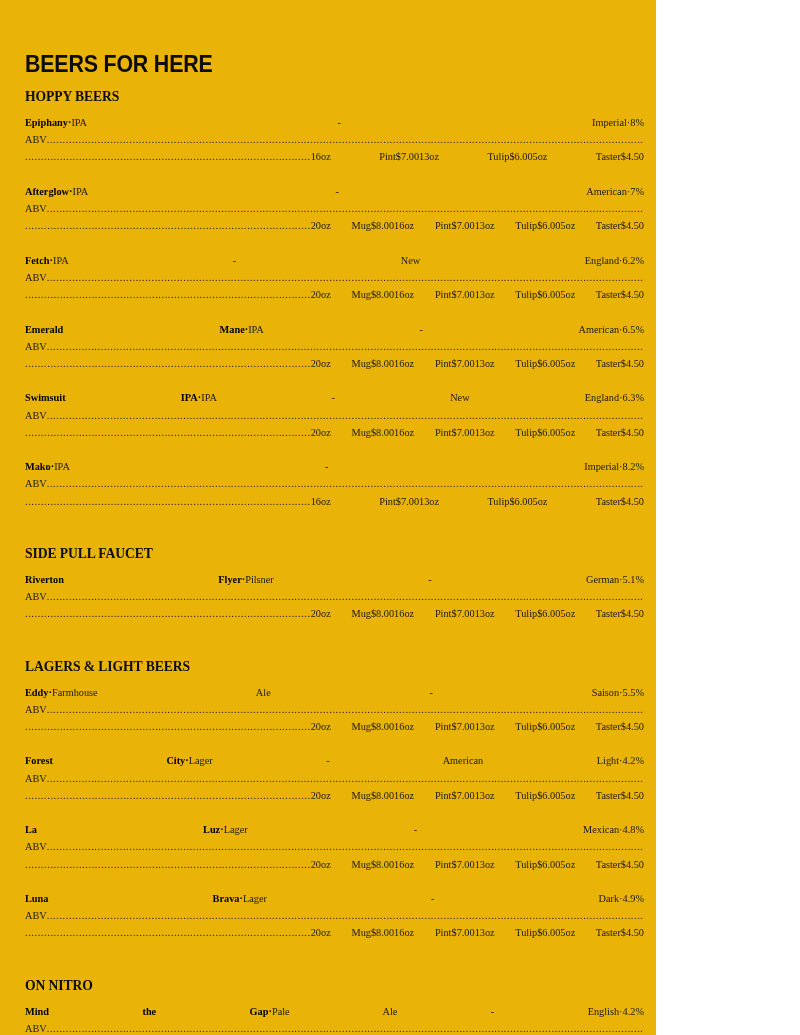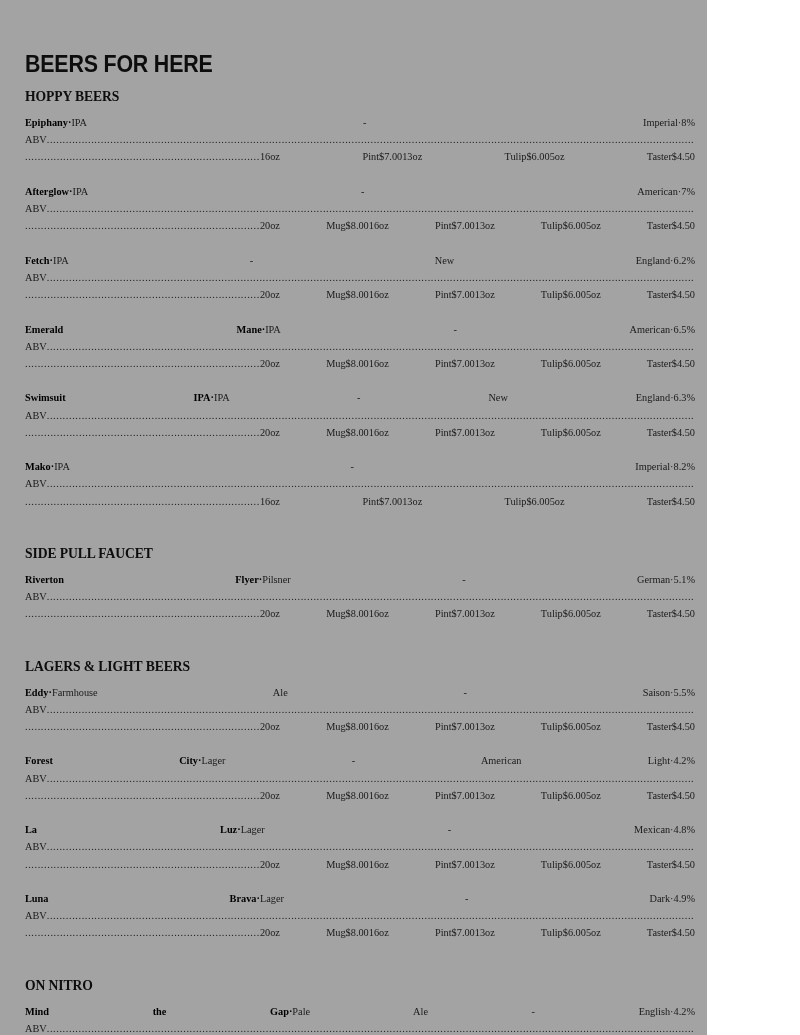--- a/index.html
+++ b/index.html
@@ -11,24 +11,24 @@
   body {
     width: 800px;
     height: 1035px;
     font-family: "Liberation Sans", sans-serif;
     color: #111111;
     -webkit-font-smoothing: antialiased;
     overflow: hidden;
   }
   .page {
     box-sizing: border-box;
-    width: 707px;
+    width: 656px;
     height: 1035px;
     padding: 52px 12px 0 25px;
-    background: #a3a3a3;
+    background: #eab308;
   }
   .page-title {
     font-size: 23px;
     font-weight: bold;
     letter-spacing: -0.2px;
     line-height: 1.05;
     margin: 0 0 13px 0;
     transform: scaleX(0.93);
     transform-origin: left center;
     color: #0d0d0d;

